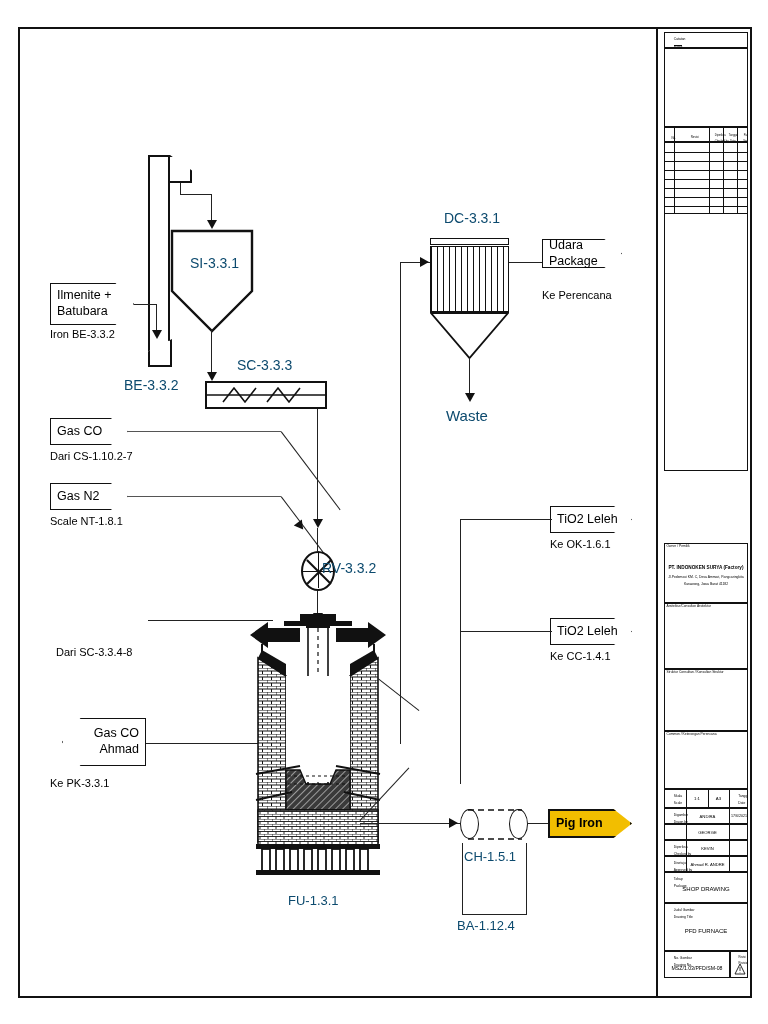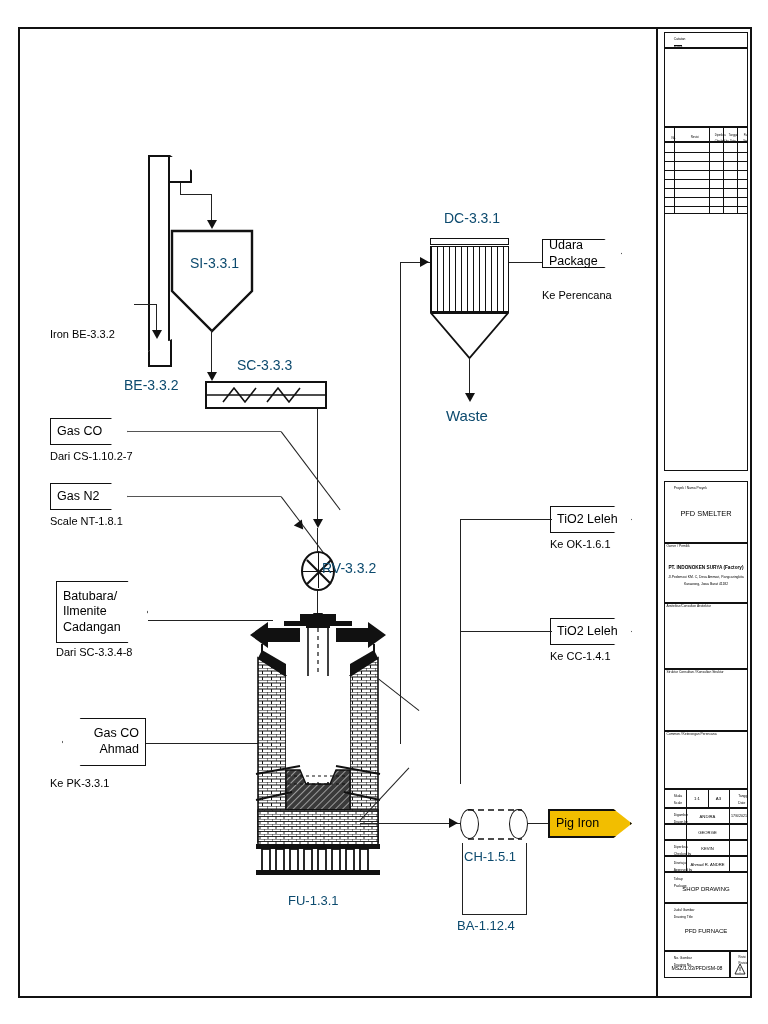--- a/index.html
+++ b/index.html
@@ -230,20 +230,24 @@
     <line x1="0" y1="14" x2="122" y2="14" stroke="#111" stroke-width="1.4"></line>
     <polyline points="18,21 29,7 40,21 51,7" fill="none" stroke="#111" stroke-width="1.6"></polyline>
     <polyline points="62,21 73,7 84,21 95,7" fill="none" stroke="#111" stroke-width="1.6"></polyline>
   </svg>
   <div class="lbl" style="left:237px; top:358px; font-size:14px;">SC-3.3.3</div>
 
   <div class="ln v" style="left:317px; top:409px; height:116px;"></div>
   <div class="arrow-d" style="left:313px; top:519px;"></div>
   <div class="ln v" style="left:317px; top:528px; height:23px;"></div>
 
+  <div class="flagR" style="left:50px; top:283px; width:84px; height:42px;">
+    <span class="flag-row">Ilmenite +</span>
+    <span class="flag-row">Batubara</span>
+  </div>
   <div class="flag-note" style="left:50px; top:328px;">Iron BE-3.3.2</div>
   <div class="ln h" style="left:134px; top:304px; width:23px;"></div>
   <div class="ln v" style="left:156px; top:304px; height:30px;"></div>
   <div class="arrow-d" style="left:152px; top:330px;"></div>
 
   <div class="flagR" style="left:50px; top:418px; width:78px; height:27px;">
     <span class="flag-row">Gas CO</span>
   </div>
   <div class="flag-note" style="left:50px; top:450px;">Dari CS-1.10.2-7</div>
   <div class="ln h thin" style="left:128px; top:431px; width:153px;"></div>
@@ -258,25 +262,20 @@
   <div class="arrow-r" style="left:296px; top:521px; transform:rotate(53deg);"></div>
 
   <div id="rv" style="left:301px; top:551px;">
     <div class="rv-diag" style="transform:rotate(45deg);"></div>
     <div class="rv-diag" style="transform:rotate(-45deg);"></div>
   </div>
   <div class="lbl" style="left:322px; top:561px; font-size:14px;">RV-3.3.2</div>
   <div class="ln v" style="left:317px; top:591px; height:28px;"></div>
   <div class="arrow-d" style="left:313px; top:613px;"></div>
 
-  <div class="flagR" style="left:56px; top:581px; width:92px; height:62px;">
-    <span class="flag-row">Batubara/</span>
-    <span class="flag-row">Ilmenite</span>
-    <span class="flag-row">Cadangan</span>
-  </div>
   <div class="flag-note" style="left:56px; top:646px;">Dari SC-3.3.4-8</div>
   <div class="ln h" style="left:148px; top:620px; width:125px;"></div>
 
   <div class="flagL" style="left:62px; top:718px; width:84px; height:48px;">
     <span class="flag-row">Gas CO</span>
     <span class="flag-row">Ahmad</span>
   </div>
   <div class="flag-note" style="left:50px; top:777px;">Ke PK-3.3.1</div>
   <div class="ln h" style="left:146px; top:743px; width:114px;"></div>
 
@@ -394,21 +393,21 @@
   </svg>
   <div class="lbl" style="left:464px; top:850px; font-size:13px;">CH-1.5.1</div>
 
   <div class="ln v" style="left:462px; top:843px; height:72px;"></div>
   <div class="ln v" style="left:526px; top:843px; height:72px;"></div>
   <div class="ln h" style="left:462px; top:914px; width:65px;"></div>
   <div class="lbl" style="left:457px; top:919px; font-size:13px;">BA-1.12.4</div>
 
   <div class="ln h" style="left:528px; top:823px; width:21px;"></div>
   <div class="flagR accent" style="left:548px; top:809px; width:84px; height:29px; background:#F2BE00;">
-    <span class="flag-row" style="font-weight:normal;">Pig Iron</span>
+    <span class="flag-row" style="font-weight:bold;">Pig Iron</span>
   </div>
 
   <div id="tblock">
 
     <div class="tb-cell" style="left:6px; top:5px; width:84px; height:16px;">
       <div class="tb-cap">
         <span>Catatan</span><br>
         <span style="border-top:1px solid #111; display:inline-block;">Notes</span>
       </div>
     </div>
@@ -450,26 +449,20 @@
       <div class="tb-grid-row" style="top:18px;"></div>
       <div class="tb-grid-row" style="top:27px;"></div>
       <div class="tb-grid-row" style="top:36px;"></div>
       <div class="tb-grid-row" style="top:45px;"></div>
       <div class="tb-grid-row" style="top:54px;"></div>
       <div class="tb-grid-row" style="top:63px;"></div>
     </div>
 
     <div class="tb-cell" style="left:6px; top:187px; width:84px; height:257px; border-top:none;"></div>
 
-    <div class="tb-cell" style="left:6px; top:454px; width:84px; height:62px; border-width:1.6px;">
-      <div class="tb-cap">
-        <span>Proyek / Nama Proyek</span>
-      </div>
-      <div class="tb-mid" style="top:27px; font-size:7.4px;">PFD SMELTER</div>
-    </div>
 
     <div class="tb-cell" style="left:6px; top:516px; width:84px; height:60px; border-width:1.6px;">
       <div class="tb-cap">Owner / Pemilik</div>
       <div class="tb-mid" style="top:21px; font-size:4.7px; font-weight:bold;">PT. INDONOKEN SURYA (Factory)</div>
       <div class="tb-mid" style="top:31px; font-size:3.4px;">Jl.Pedemasi KM. C, Desa Ammari, Pangcaringkita</div>
       <div class="tb-mid" style="top:38px; font-size:3.4px;">Karawang, Jawa Barat 41182</div>
     </div>
 
     <div class="tb-cell" style="left:6px; top:576px; width:84px; height:66px;">
       <div class="tb-cap">Arsitektur/Consultan Arsitektur</div>

